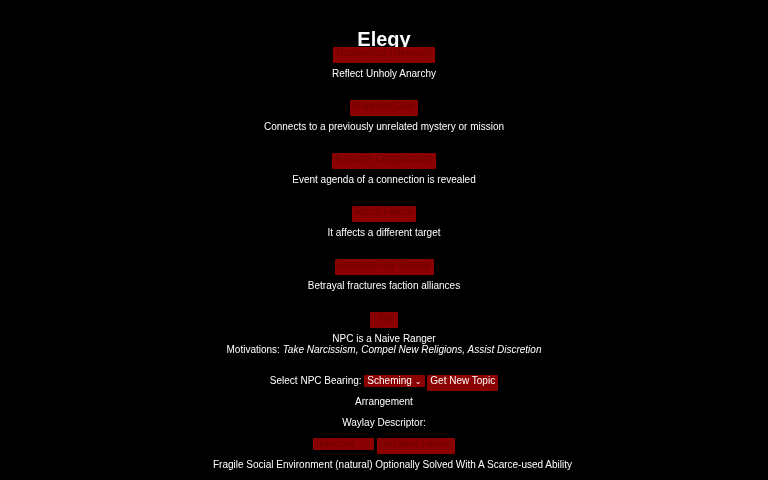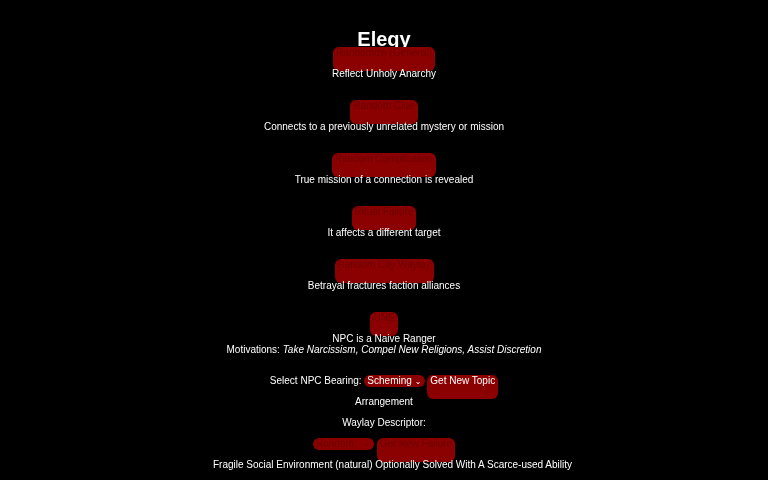--- a/index.html
+++ b/index.html
@@ -23,36 +23,36 @@
       position: absolute;
       left: 0; right: 0;
       top: 11px;
       line-height: 24px;
     }
     .btn {
       display: inline-block;
       background: #8b0000;
       color: #6e0000;
       border: none;
-      border-radius: 6px;
+      border-radius: 1px;
       font-family: "Liberation Sans", sans-serif;
       font-size: 10px;
       line-height: 12px;
       padding: 0 3px;
-      height: 24px;
+      height: 16px;
       cursor: pointer;
     }
     .btn.bright {
       color: #ffffff;
     }
     .sel {
       display: inline-block;
       background: #8b0000;
       color: #ffffff;
-      border-radius: 6px;
+      border-radius: 1px;
       font-size: 10px;
       line-height: 12px;
       height: 12px;
       padding: 0 3px;
       cursor: pointer;
     }
     .sel.dim { color: #6e0000; }
     .sel .chev { font-size: 8px; margin-left: 3px; }
     .row {
       position: absolute;
@@ -79,21 +79,21 @@
   <span class="btn">Random Clue</span>
 </div>
 <div class="row" style="top:121px;">
   <span class="txt">Connects to a previously unrelated mystery or mission</span>
 </div>
 
 <div class="row" style="top:153px;">
   <span class="btn">Random Complication</span>
 </div>
 <div class="row" style="top:174px;">
-  <span class="txt">True mission of a connection is revealed</span>
+  <span class="txt">Event agenda of a connection is revealed</span>
 </div>
 
 <div class="row" style="top:206px;">
   <span class="btn">Ritual Failure</span>
 </div>
 <div class="row" style="top:227px;">
   <span class="txt">It affects a different target</span>
 </div>
 
 <div class="row" style="top:259px;">

